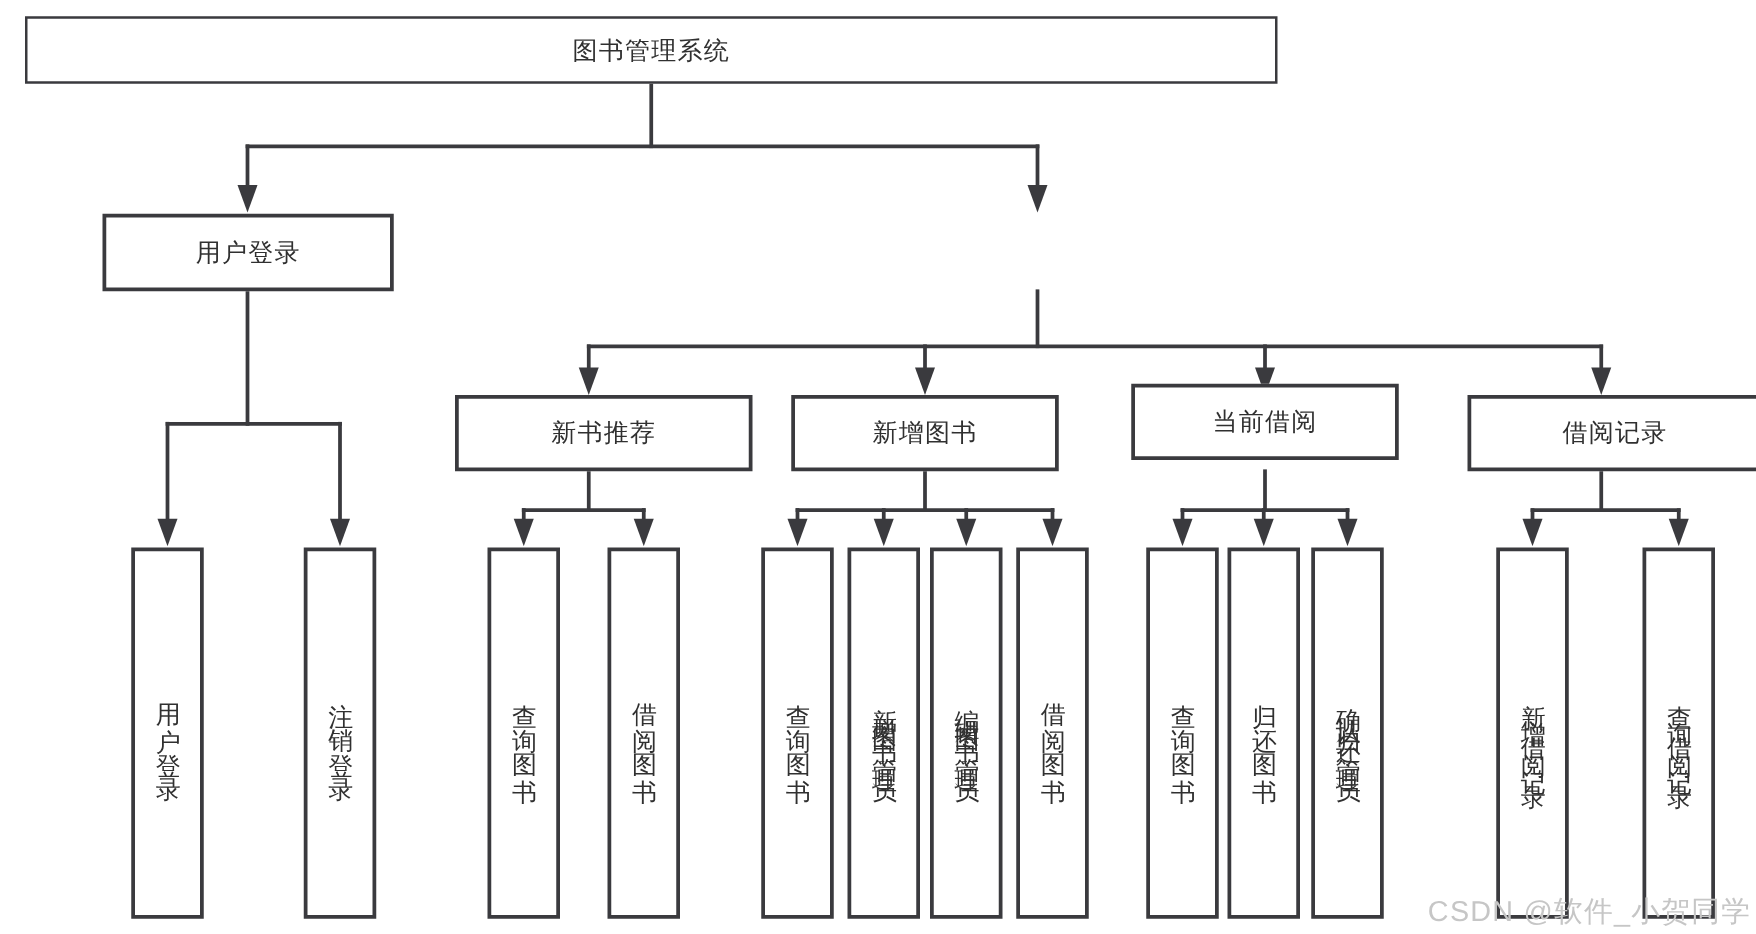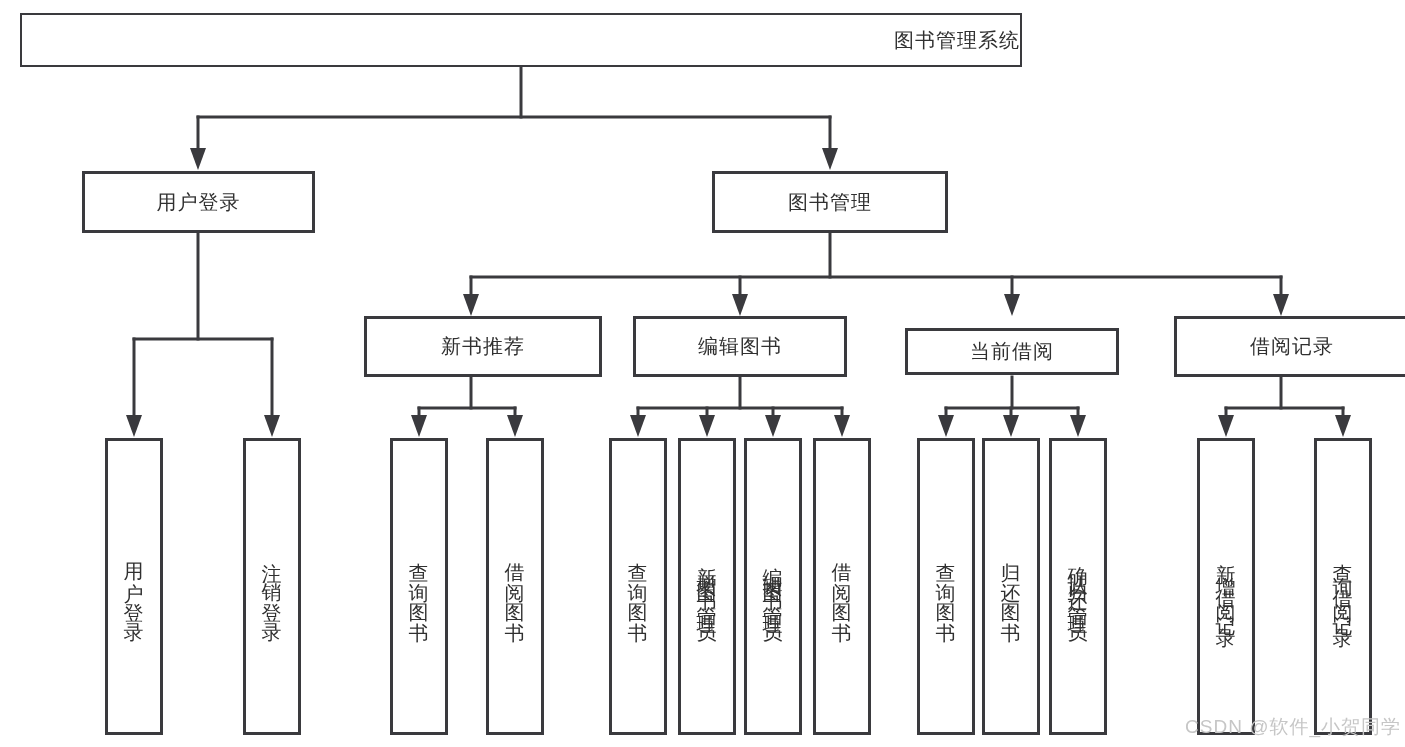--- a/index.html
+++ b/index.html
@@ -20,21 +20,21 @@
   #wires line{stroke:var(--line);stroke-width:3;stroke-linecap:square;}
   #wires polygon{fill:var(--line);}
   .hbox{
     position:absolute;
     box-sizing:border-box;
     border:3px solid var(--line);
     background:#fff;
     display:flex;align-items:center;justify-content:center;
     z-index:2;
   }
-  .hbox.root{border-width:2px;justify-content:flex-end;}
+  .hbox.root{border-width:2px;}
   .htext{
     color:var(--text);
     font-size:20px;
     letter-spacing:1px;
     white-space:nowrap;
   }
   .vbox{
     position:absolute;
     top:438px;width:58px;height:297px;
     box-sizing:border-box;
@@ -47,21 +47,21 @@
     writing-mode:vertical-rl;
     text-orientation:mixed;
     color:var(--text);
     font-size:20px;
     line-height:1;
     white-space:nowrap;
   }
   #watermark{
     position:absolute;
     right:4px;top:714px;
-    font-size:19px;
+    font-size:23px;
     color:var(--wm);
     letter-spacing:1px;
     z-index:5;
     white-space:nowrap;
   }
 </style>
 </head>
 <body>
 
 <div id="stage">
@@ -142,31 +142,28 @@
     </g>
   </svg>
 
   <div class="hbox root" style="left:20px;top:13px;width:1002px;height:54px">
     <span class="htext">图书管理系统</span>
   </div>
 
   <div class="hbox" style="left:82px;top:171px;width:233px;height:62px">
     <span class="htext">用户登录</span>
   </div>
-  <div class="hbox" style="left:712px;top:171px;width:236px;height:62px">
-    <span class="htext">图书管理</span>
-  </div>
 
   <div class="hbox" style="left:364px;top:316px;width:238px;height:61px">
     <span class="htext">新书推荐</span>
   </div>
   <div class="hbox" style="left:633px;top:316px;width:214px;height:61px">
-    <span class="htext">编辑图书</span>
-  </div>
-  <div class="hbox" style="left:905px;top:328px;width:214px;height:47px">
+    <span class="htext">新增图书</span>
+  </div>
+  <div class="hbox" style="left:905px;top:307px;width:214px;height:61px">
     <span class="htext">当前借阅</span>
   </div>
   <div class="hbox" style="left:1174px;top:316px;width:236px;height:61px">
     <span class="htext">借阅记录</span>
   </div>
 
   <div class="vbox" style="left:105px">
     <span class="vtext" style="letter-spacing: 20px;">用户登录</span>
   </div>
   <div class="vbox" style="left:243px">

